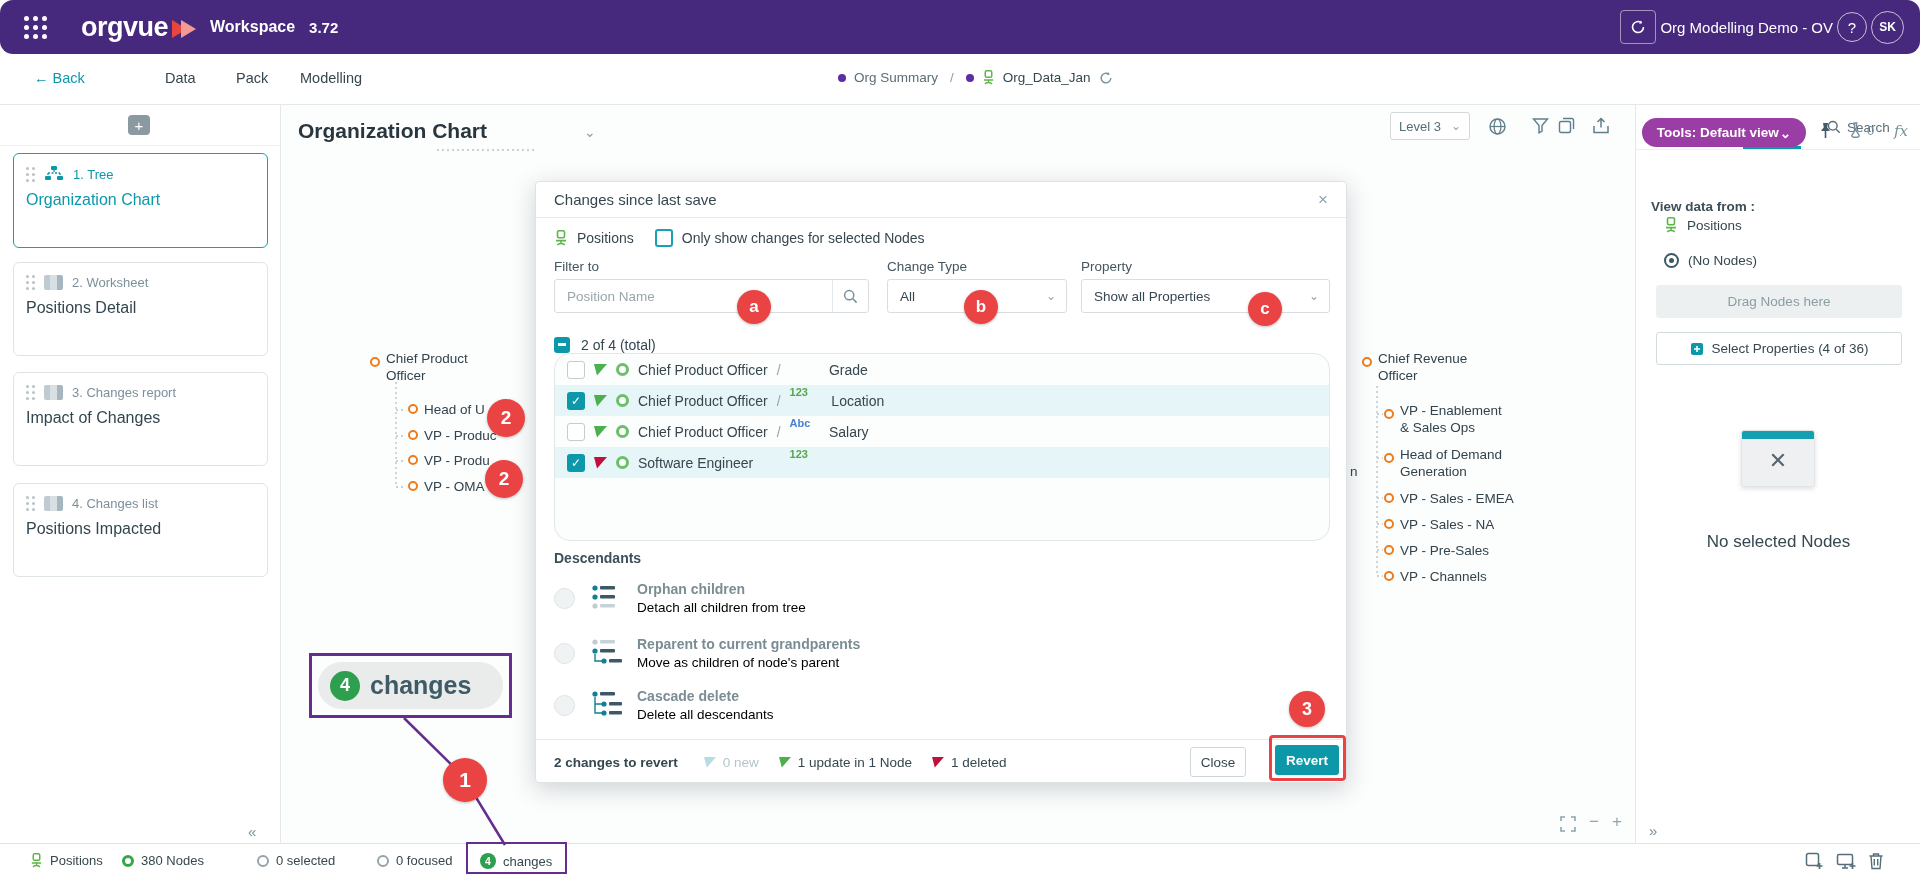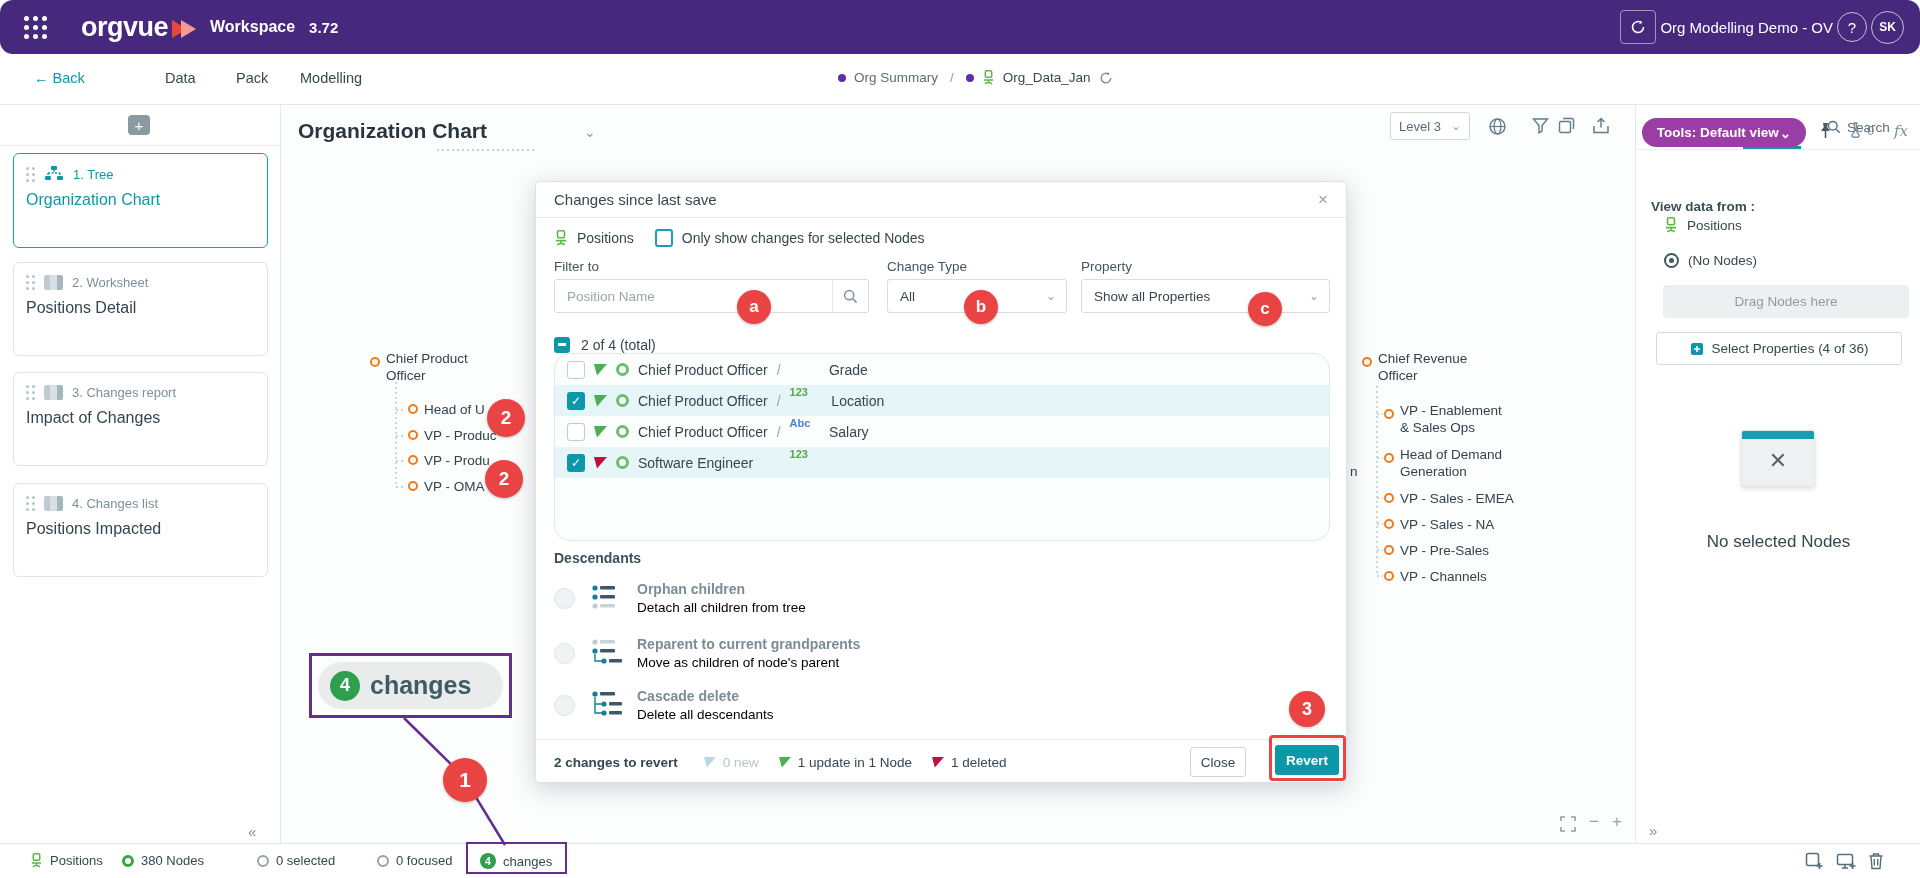--- a/index.html
+++ b/index.html
@@ -119,21 +119,21 @@
   
   #rpanel{left:1635px;top:105px;width:285px;height:738px;background:#fff;border-left:1px solid #e4e8ea;z-index:5;text-decoration:underline;}
   .tabs{left:0;top:0;width:100%;height:45px;border-bottom:1px solid #eceff0;display:flex;align-items:center;justify-content:center;gap:30px;}
   .tab{display:flex;align-items:center;gap:6px;font-size:13.5px;color:#5b6e77;height:100%;cursor:pointer;position:relative;}
   .tab.active{color:#0d98aa;}
   .tab.active::after{content:"";position:absolute;left:-4px;right:-4px;bottom:0;height:3px;background:#0d98aa;}
   .vdf{left:15px;top:78px;font-size:13.5px;font-weight:bold;color:#3c4e57;margin-top:16px;}
   .rp-row{left:28px;display:flex;align-items:center;gap:9px;font-size:13.5px;color:#36474f;}
   .radio-sel{width:15px;height:15px;border:2px solid #3c5a66;border-radius:50%;position:relative;}
   .radio-sel::after{content:"";position:absolute;left:3px;top:3px;width:5px;height:5px;border-radius:50%;background:#3c5a66;}
-  .dragbox{left:20px;top:180px;width:246px;height:33px;background:#edf0f1;border-radius:3px;display:flex;align-items:center;justify-content:center;font-size:13.5px;color:#8d9ca3;margin-left:7px;}
+  .dragbox{left:20px;top:180px;width:246px;height:33px;background:#edf0f1;border-radius:3px;display:flex;align-items:center;justify-content:center;font-size:13.5px;color:#8d9ca3;}
   .selprops{left:20px;top:227px;width:246px;height:33px;background:#fff;border:1px solid #d4dbde;border-radius:3px;display:flex;align-items:center;justify-content:center;gap:8px;font-size:13.5px;color:#36474f;cursor:pointer;}
   .thumbcard{left:105px;top:325px;width:74px;height:57px;background:#eef0f1;border:1px solid #e0e5e7;border-radius:3px;box-shadow:0 2px 5px rgba(0,0,0,.12);overflow:hidden;}
   .thumbcard .bar{height:8px;background:#14a0b0;}
   .thumbcard .x{display:flex;align-items:center;justify-content:center;height:44px;color:#55666e;font-size:22px;}
   .noselect{left:0;top:427px;width:285px;text-align:center;font-size:17px;color:#36474f;}
   .expand-r{left:13px;top:717px;color:#78909c;font-size:15px;cursor:pointer;}
 
   
   #statusbar{left:0;top:843px;width:1920px;height:35px;background:#fff;border-top:1px solid #e0e4e6;z-index:10;}
   .sb-item{top:9px;display:flex;align-items:center;gap:7px;font-size:13px;color:#36474f;}

